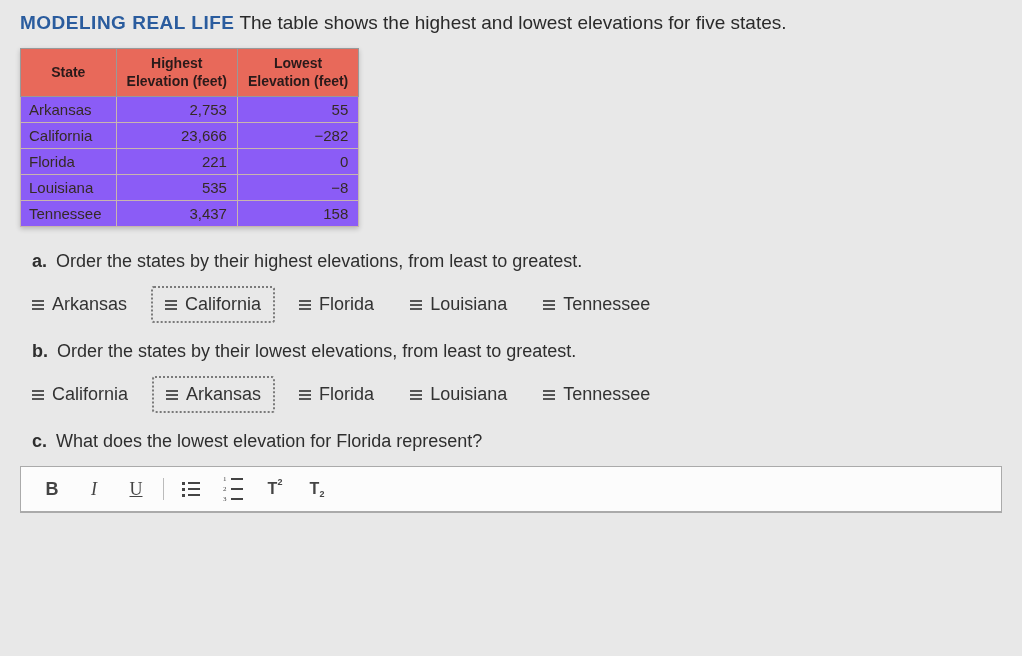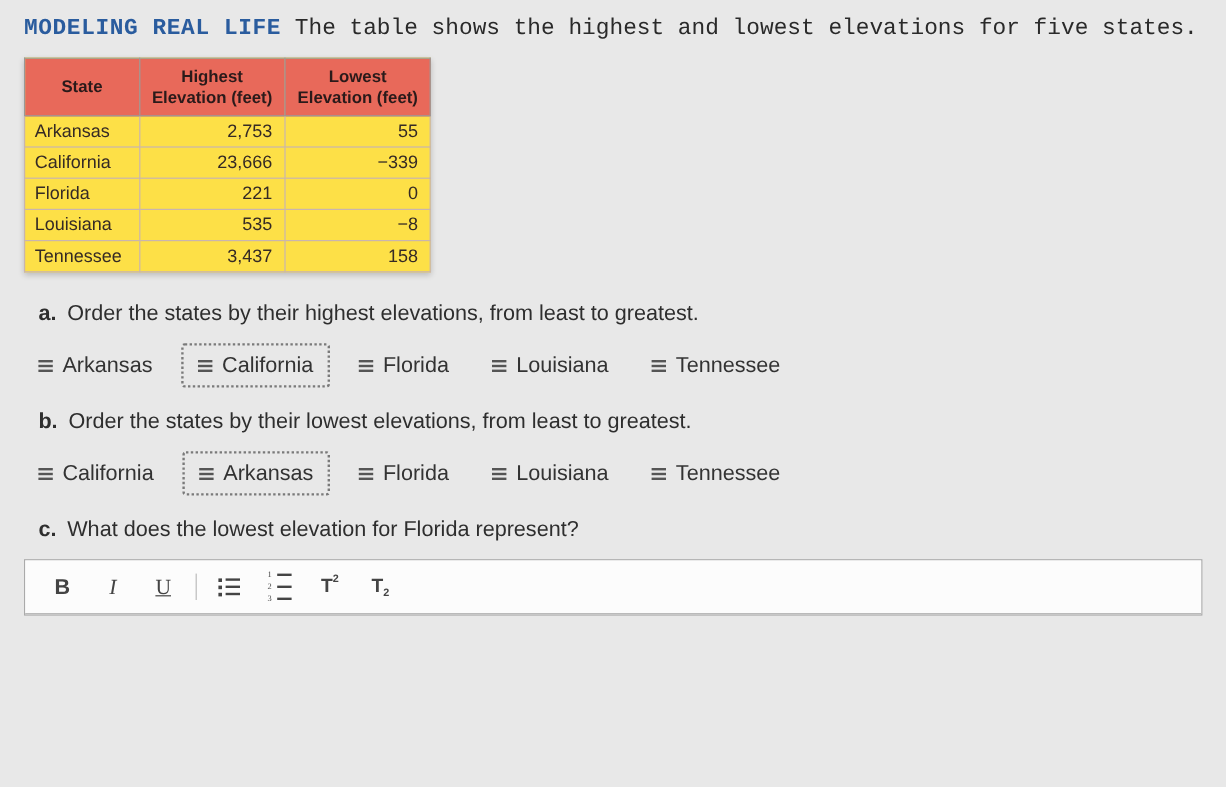--- a/index.html
+++ b/index.html
@@ -12,30 +12,29 @@
       background: #e8e8e8;
       padding: 12px 20px;
       color: #2a2a2a;
       width: 1022px;
       height: 656px;
     }
     .heading {
       font-size: 19px;
       margin-bottom: 14px;
       color: #2a2a2a;
-      font-family: Liberation Mono, monospace;
     }
     .heading-prefix {
       color: #2a5c9e;
       font-weight: bold;
       letter-spacing: 0.5px;
     }
     .data-table {
       border-collapse: collapse;
-      background: #fde047;
+      background: #8b5cf6;
       box-shadow: 0 2px 5px rgba(0,0,0,0.2);
       margin-bottom: 24px;
     }
     .data-table th {
       background: #e8695a;
       color: #2a1a1a;
       font-weight: bold;
       font-size: 14px;
       padding: 6px 10px;
       border: 1px solid #999;
@@ -192,21 +191,21 @@
   </thead>
   <tbody>
     <tr>
       <td class="state-cell">Arkansas</td>
       <td>2,753</td>
       <td>55</td>
     </tr>
     <tr>
       <td class="state-cell">California</td>
       <td>23,666</td>
-      <td>−339</td>
+      <td>−282</td>
     </tr>
     <tr>
       <td class="state-cell">Florida</td>
       <td>221</td>
       <td>0</td>
     </tr>
     <tr>
       <td class="state-cell">Louisiana</td>
       <td>535</td>
       <td>−8</td>

